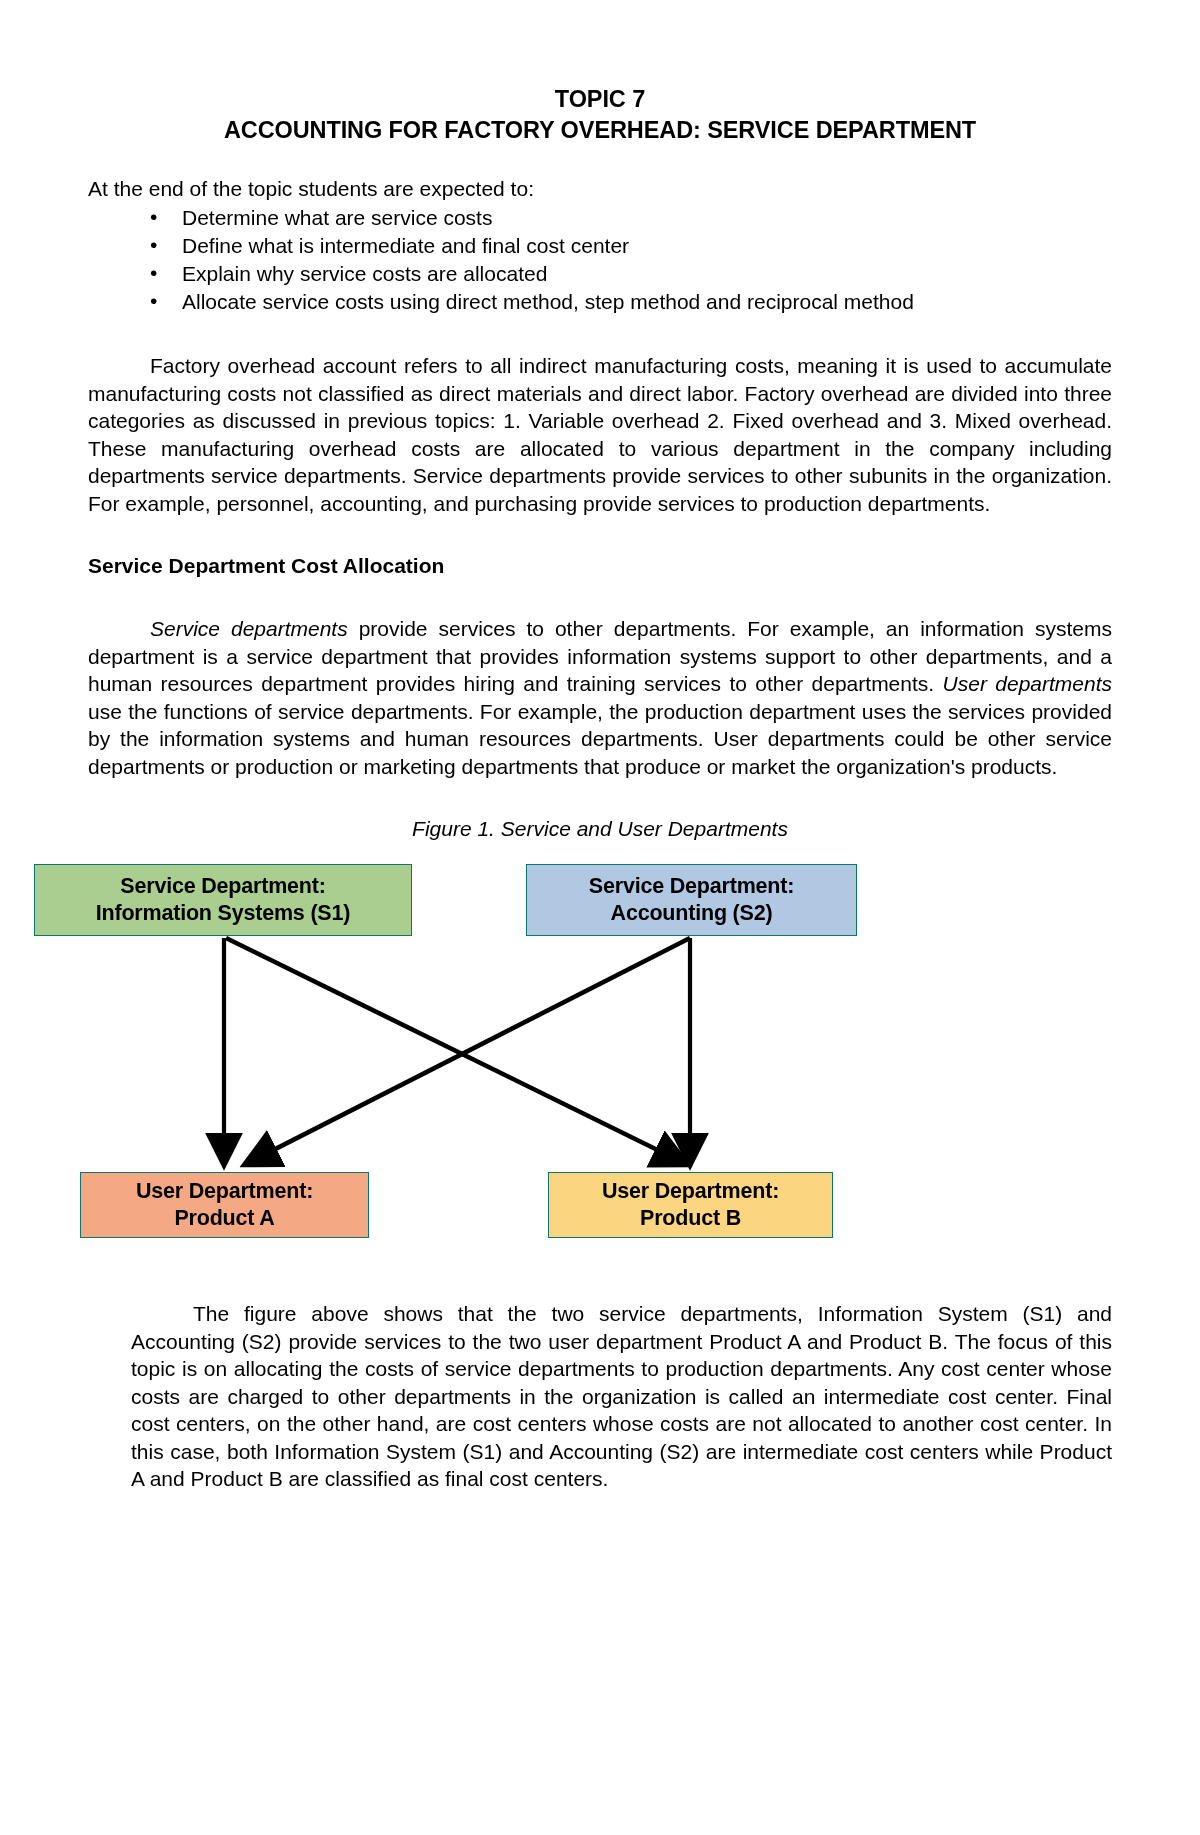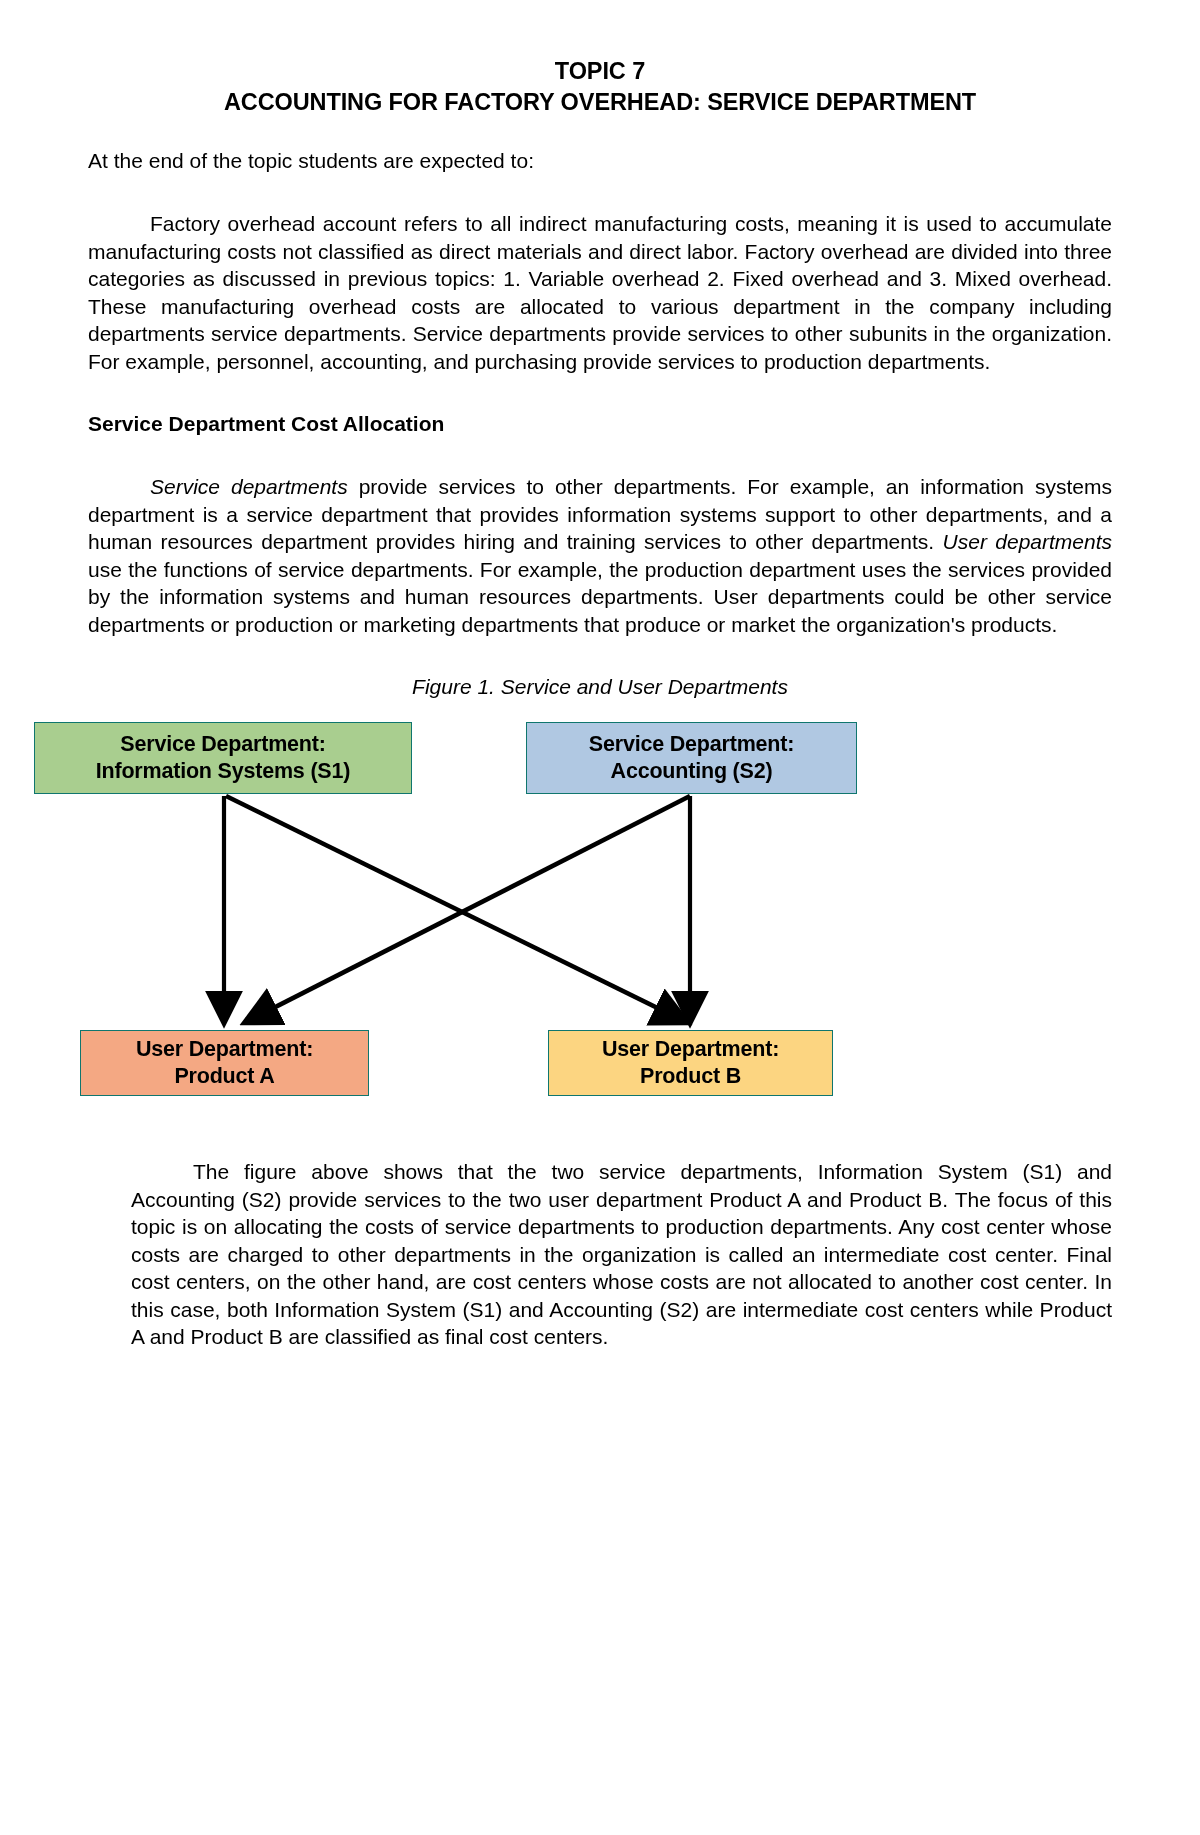--- a/index.html
+++ b/index.html
@@ -10,21 +10,21 @@
   body {
     font-family: "Liberation Sans", sans-serif;
     color: #000000;
   }
   .page {
     position: relative;
     width: 1200px;
     height: 1835px;
     background: #ffffff;
     box-sizing: border-box;
-    padding: 56px 88px 0 88px;
+    padding: 84px 88px 0 88px;
     overflow: hidden;
     border-radius: 8px;
   }
   .doc-title {
     text-align: center;
     font-weight: bold;
     font-size: 23.5px;
     line-height: 31px;
     letter-spacing: -0.1px;
     margin: 0;
@@ -121,20 +121,26 @@
 
 <div class="page">
 
   <h1 class="doc-title">
     <span class="line">TOPIC 7</span>
     <span class="line">ACCOUNTING FOR FACTORY OVERHEAD: SERVICE DEPARTMENT</span>
   </h1>
 
   <p class="intro-lead">At the end of the topic students are expected to:</p>
 
+  <ul class="objectives">
+    <li>Determine what are service costs</li>
+    <li>Define what is intermediate and final cost center</li>
+    <li>Explain why service costs are allocated</li>
+    <li>Allocate service costs using direct method, step method and reciprocal method</li>
+  </ul>
 
   <p class="body spaced-top">Factory overhead account refers to all indirect manufacturing costs, meaning it is used to accumulate manufacturing costs not classified as direct materials and direct labor. Factory overhead are divided into three categories as discussed in previous topics: 1. Variable overhead 2. Fixed overhead and 3. Mixed overhead. These manufacturing overhead costs are allocated to various department in the company including departments service departments. Service departments provide services to other subunits in the organization. For example, personnel, accounting, and purchasing provide services to production departments.</p>
 
   <h2 class="section-heading">Service Department Cost Allocation</h2>
 
   <p class="body spaced-top"><i>Service departments</i><span> provide services to other departments. For example, an information systems department is a service department that provides information systems support to other departments, and a human resources department provides hiring and training services to other departments. </span><i>User departments</i><span> use the functions of service departments. For example, the production department uses the services provided by the information systems and human resources departments. User departments could be other service departments or production or marketing departments that produce or market the organization's products.</span></p>
 
   <p class="fig-caption">Figure 1. Service and User Departments</p>
 
   <div class="figure">

